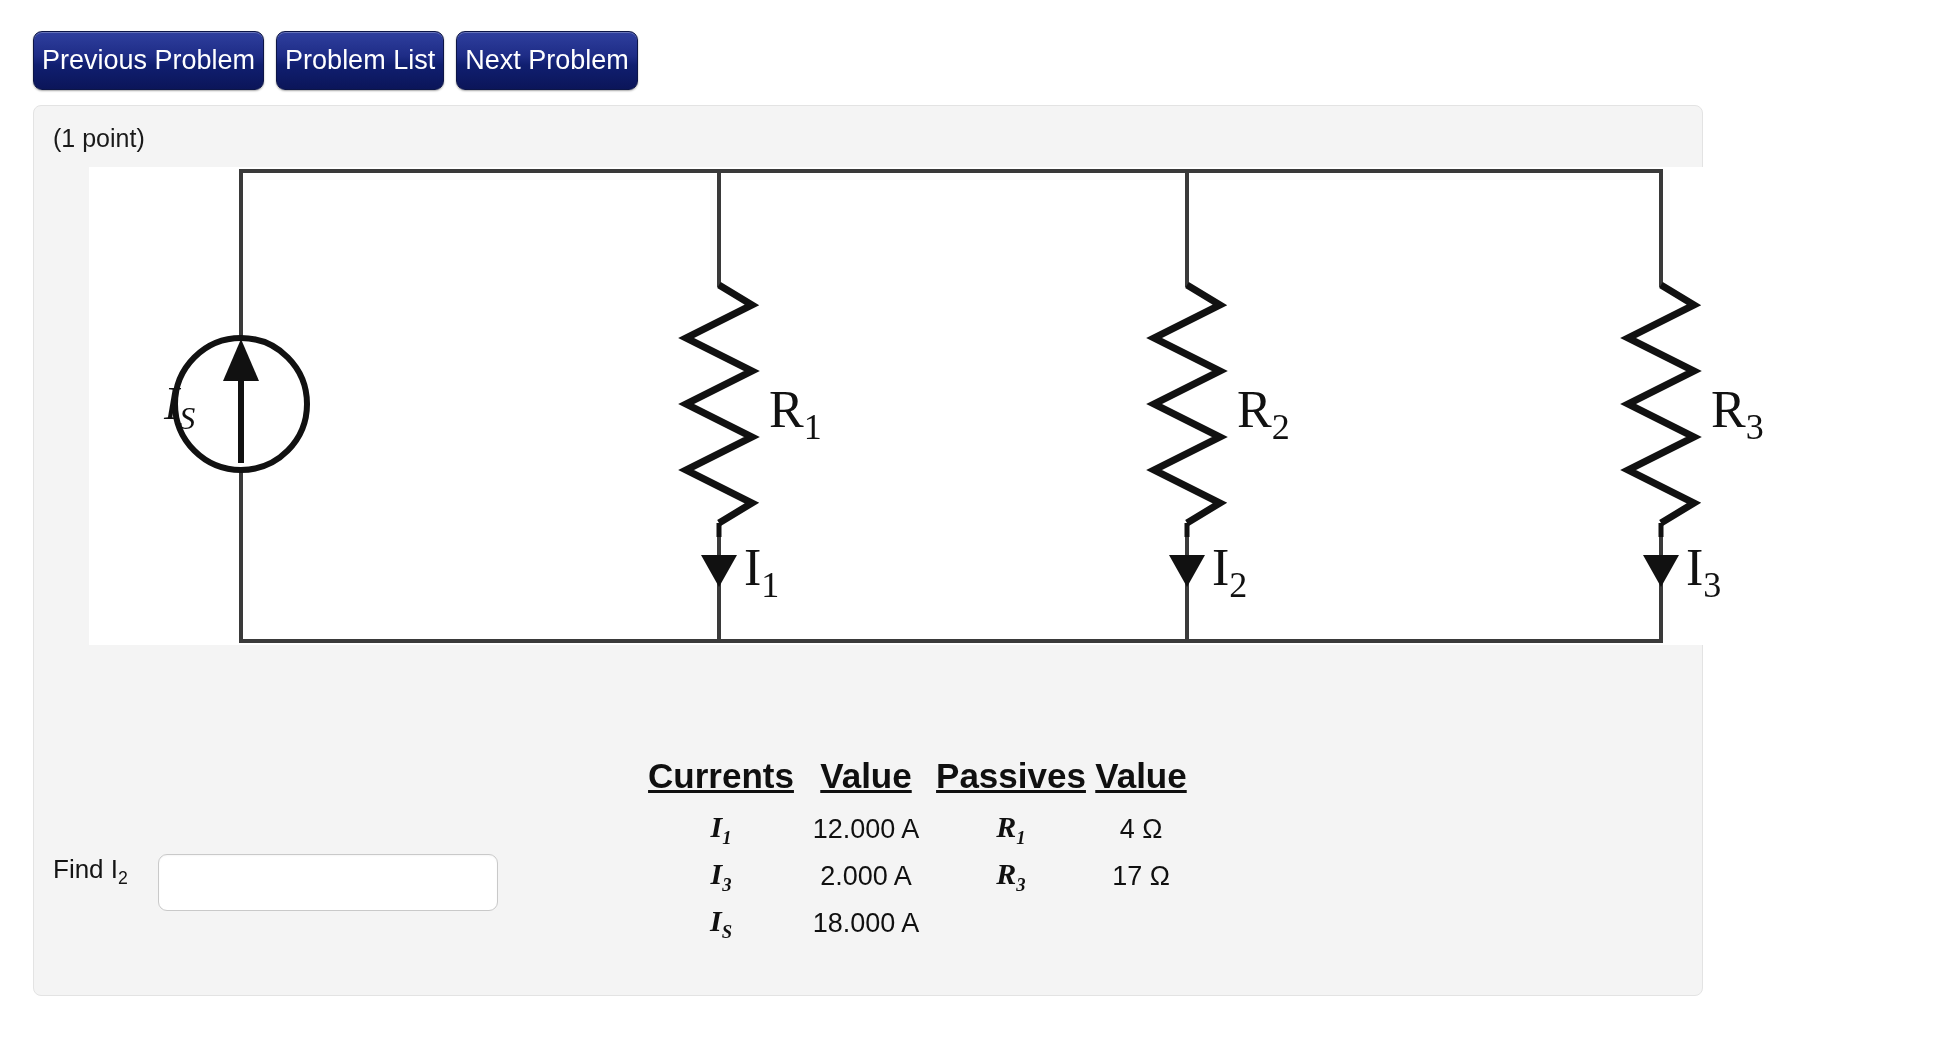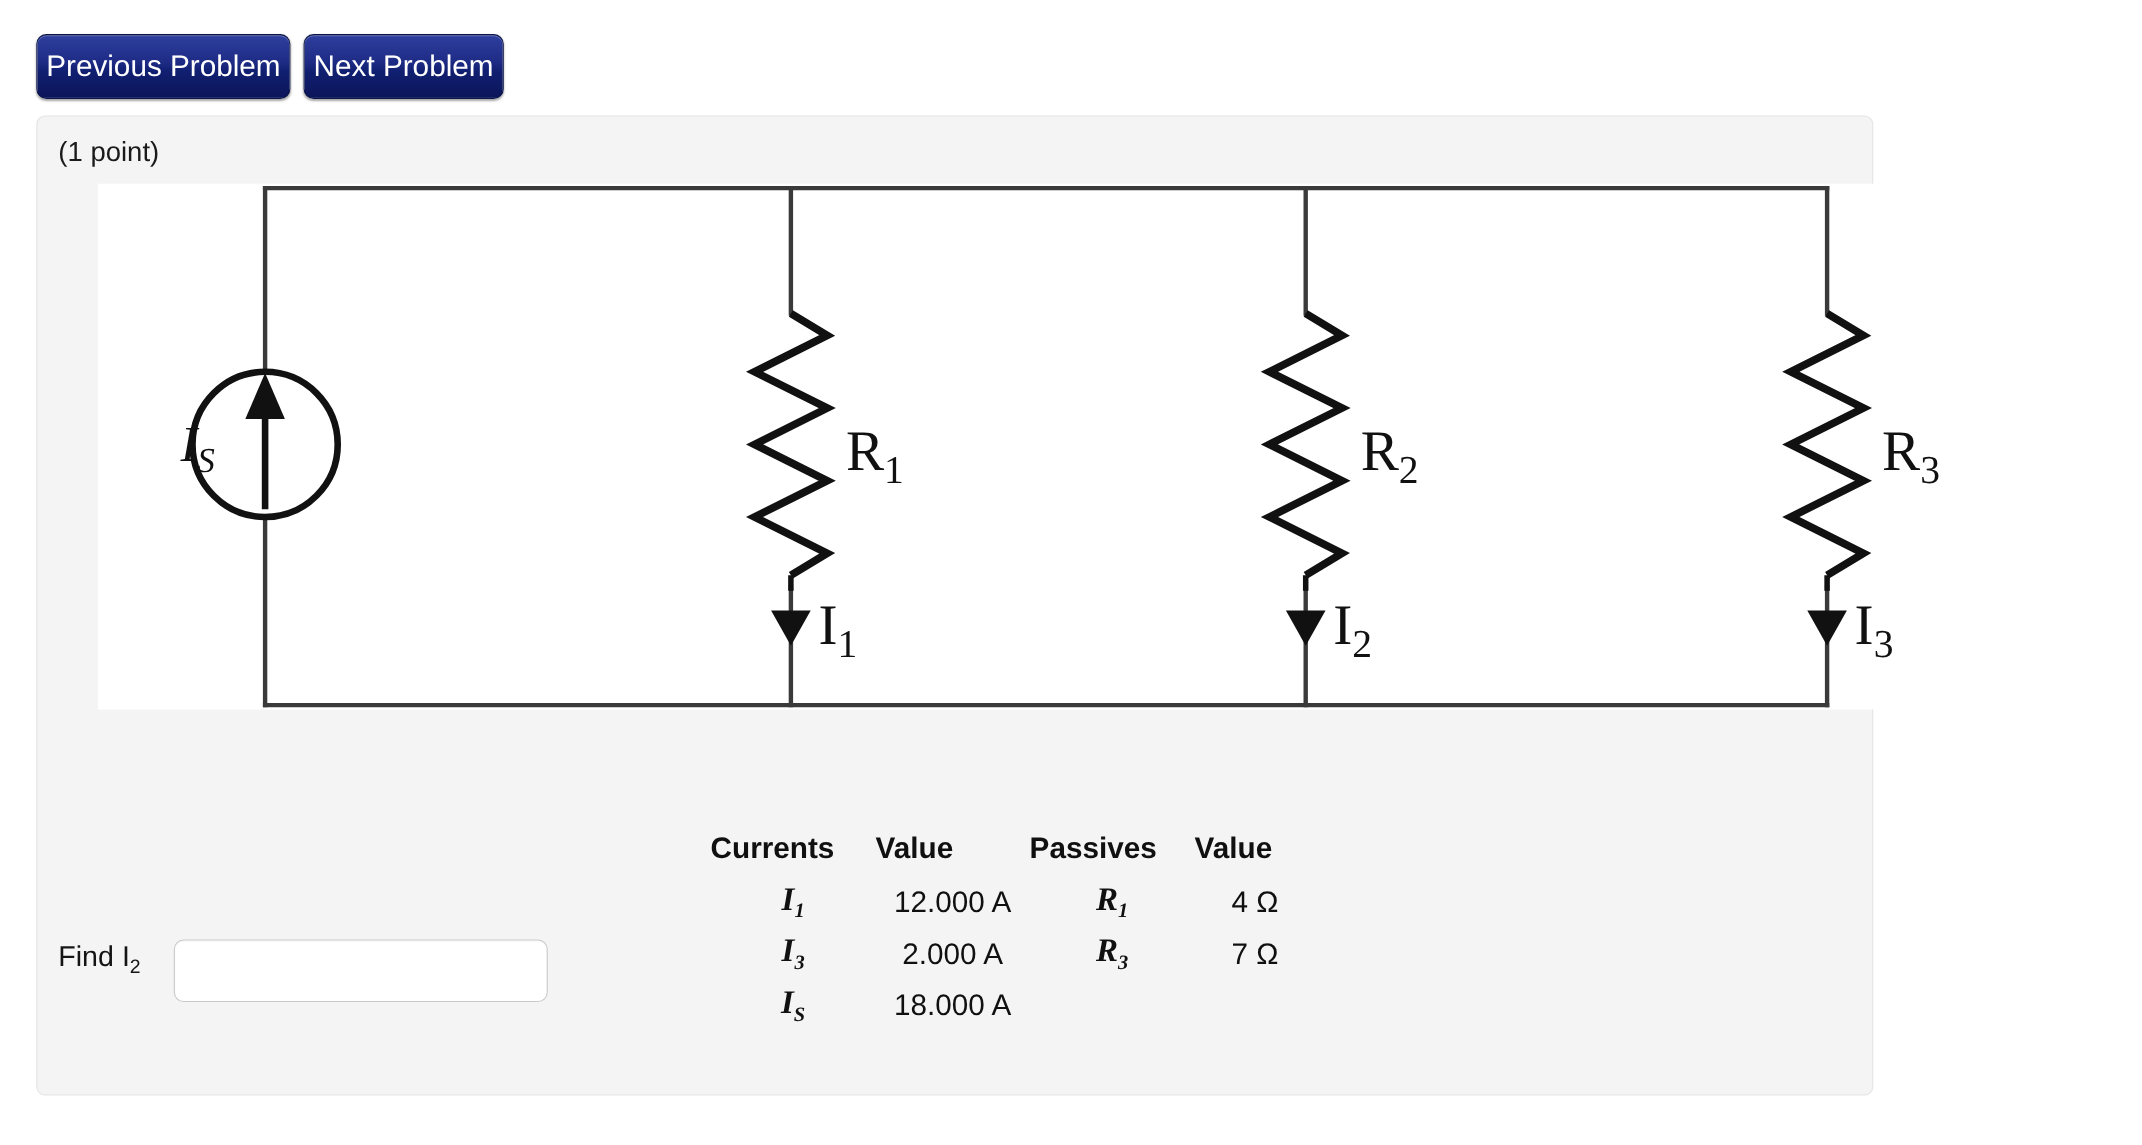--- a/index.html
+++ b/index.html
@@ -62,24 +62,25 @@
   
   .values-table {
     position: absolute;
     left: 612px; top: 648px;
     font-size: 27px;
     color: #101010;
     border-collapse: collapse;
   }
   .values-table th {
     font-weight: bold;
-    font-size: 27px;
+    font-size: 35px;
     padding: 2px 0 10px 0;
-    text-align: left;
-    white-space: nowrap;
+    text-align: center;
+    white-space: nowrap;
+    text-decoration: underline;
   }
   .values-table td {
     padding: 4px 0;
     text-align: center;
     white-space: nowrap;
     font-size: 27px;
   }
   .col-sym   { width: 150px; }
   .col-val   { width: 140px; }
   .col-psym  { width: 150px; }
@@ -126,20 +127,21 @@
     outline: none;
   }
   #ans-i2 { width: 340px; margin-left: 5px; }
   #ans-r2 { width: 375px; margin-left: 18px; }
 </style>
 </head>
 <body>
 
 <div class="nav-bar">
   <button class="nav-btn">Previous Problem</button>
+  <button class="nav-btn">Problem List</button>
   <button class="nav-btn">Next Problem</button>
 </div>
 
 <div class="problem-panel">
 
   <div class="points-label">(1 point)</div>
 
   <div class="circuit-canvas">
     <svg width="1692" height="478" viewBox="0 0 1692 478" xmlns="http://www.w3.org/2000/svg">
       <g stroke="#3a3a3a" stroke-width="4" fill="none" stroke-linecap="square">
@@ -210,21 +212,21 @@
       <tr>
         <td><span class="sym"><span>I</span><sub>1</sub></span></td>
         <td class="numval">12.000 A</td>
         <td><span class="sym"><span>R</span><sub>1</sub></span></td>
         <td class="numval">4 Ω</td>
       </tr>
       <tr>
         <td><span class="sym"><span>I</span><sub>3</sub></span></td>
         <td class="numval">2.000 A</td>
         <td><span class="sym"><span>R</span><sub>3</sub></span></td>
-        <td class="numval">7 Ω</td>
+        <td class="numval">17 Ω</td>
       </tr>
       <tr>
         <td><span class="sym"><span>I</span><sub>S</sub></span></td>
         <td class="numval">18.000 A</td>
         <td><span class="sym"><span></span><sub></sub></span></td>
         <td class="numval"></td>
       </tr>
     </tbody>
   </table>
 

